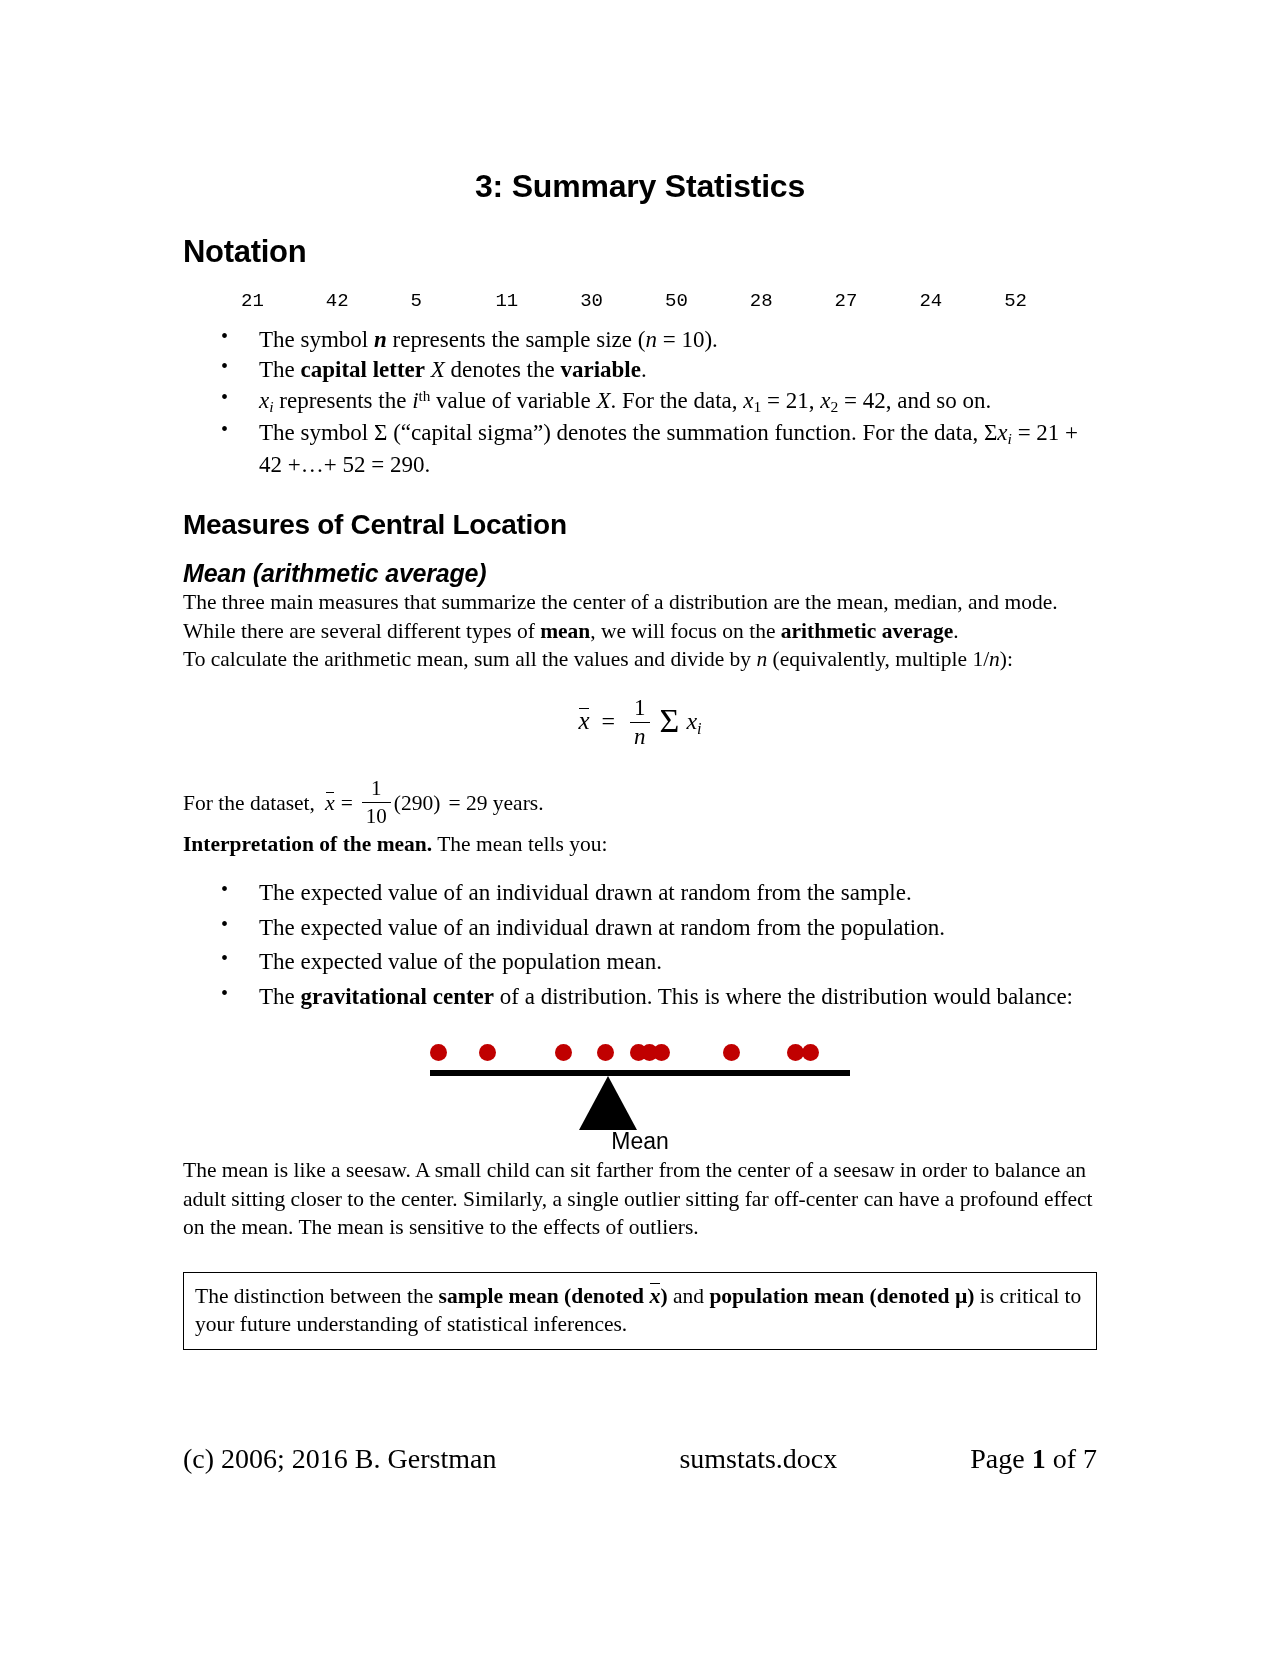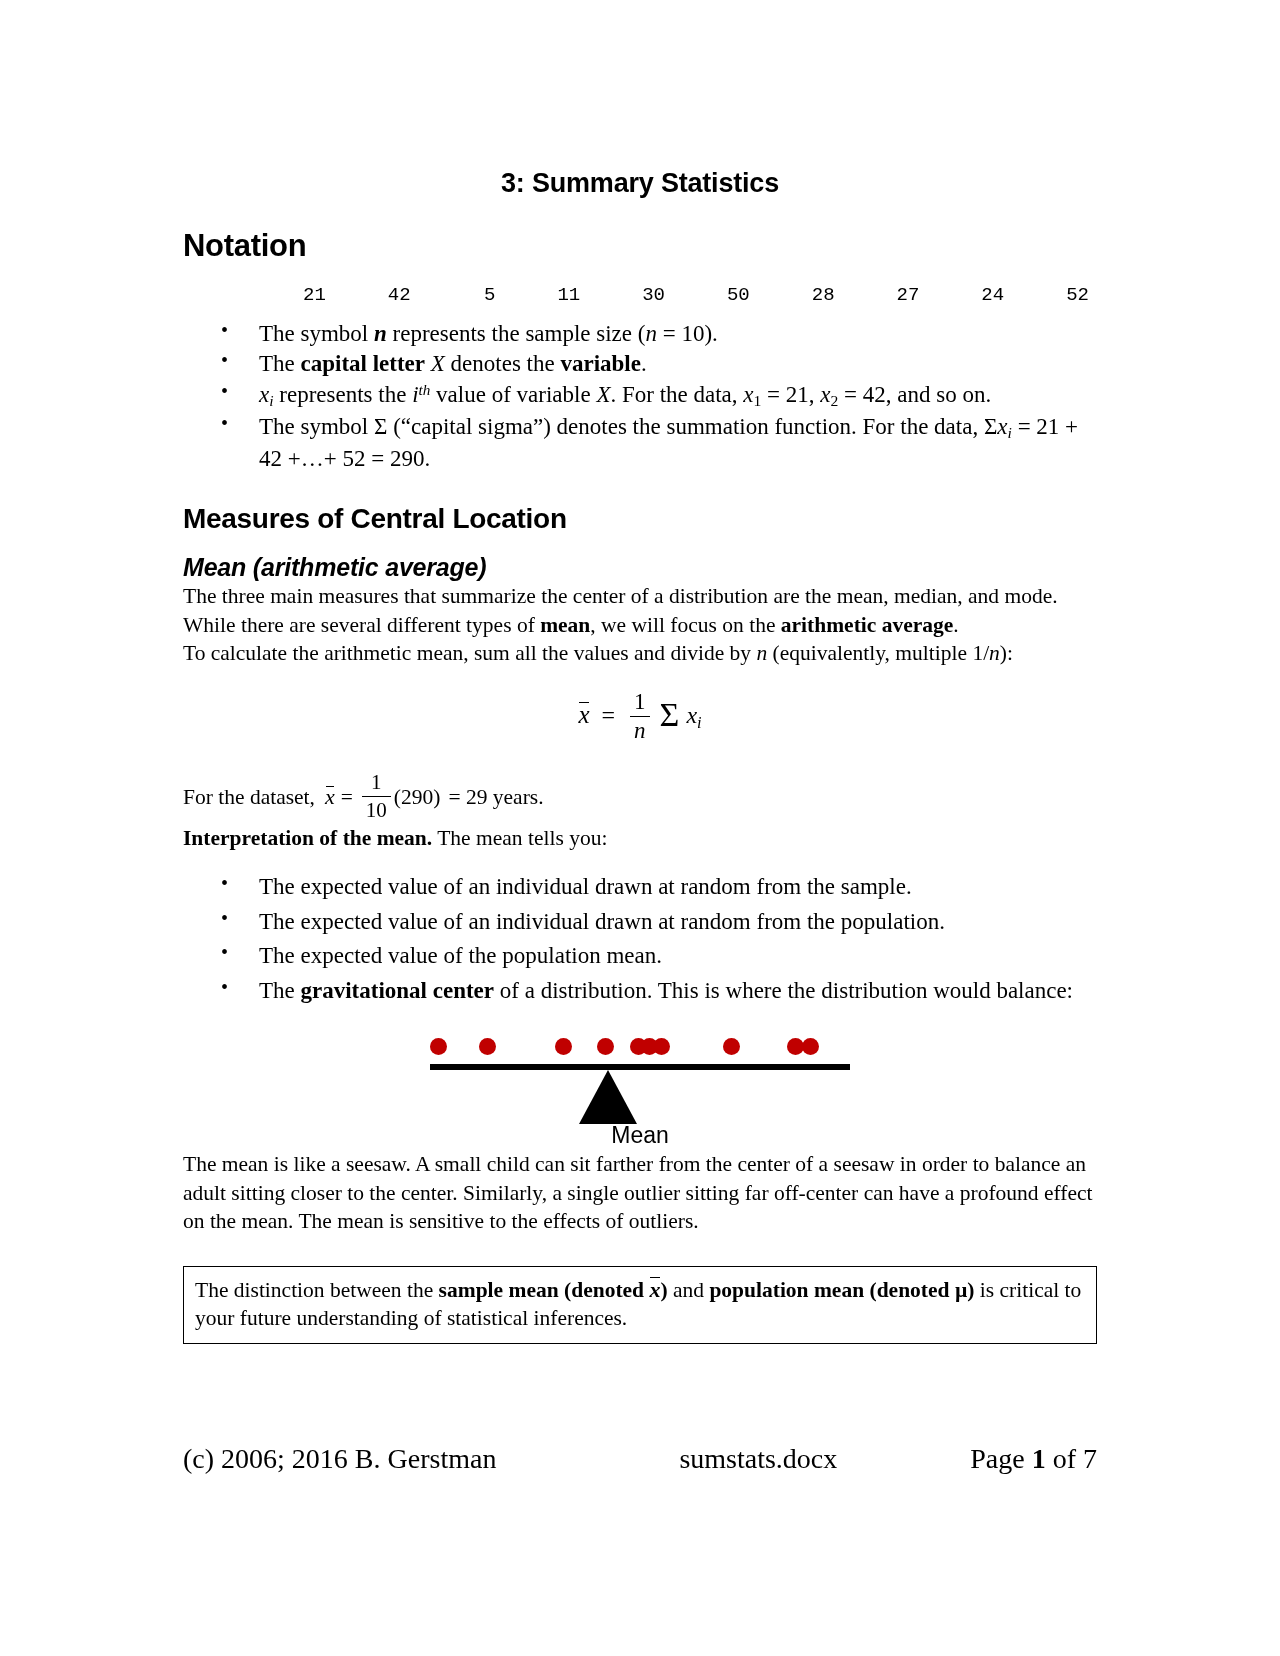--- a/index.html
+++ b/index.html
@@ -19,21 +19,21 @@
     position: relative;
     width: 1280px;
     height: 1656px;
     box-sizing: border-box;
     padding: 0 183px;
   }
   
   .doc-title {
     font-family: "Liberation Sans", sans-serif;
     font-weight: bold;
-    font-size: 27px;
+    font-size: 32px;
     text-align: center;
     margin: 0;
     padding-top: 168px;
     letter-spacing: -0.2px;
   }
   h1.h-notation {
     font-family: "Liberation Sans", sans-serif;
     font-weight: bold;
     font-size: 31px;
     margin: 29px 0 0 0;
@@ -70,21 +70,21 @@
   .data-row {
     font-family: "Liberation Mono", monospace;
     font-size: 19px;
     margin-top: 20px;
     display: flex;
     padding-left: 58px;
     padding-right: 8px;
   }
   .data-row .cell {
     flex: 1 1 0;
-    text-align: right;
+    text-align: left;
   }
   
   ul.bullets {
     margin: 13px 0 0 0;
     padding: 0 0 0 38px;
     list-style: none;
   }
   ul.bullets li {
     font-size: 23px;
     line-height: 1.28;
@@ -109,21 +109,20 @@
     font-size: 0.68em;
     font-style: italic;
     vertical-align: -0.28em;
   }
   sub.num {
     font-size: 0.68em;
     vertical-align: -0.28em;
   }
   sup.th {
     font-size: 0.66em;
-    font-style: italic;
     vertical-align: 0.45em;
   }
 
   
   .eq-display {
     margin-top: 22px;
     text-align: center;
     font-size: 24px;
   }
   .math { font-family: "Liberation Serif", serif; }

